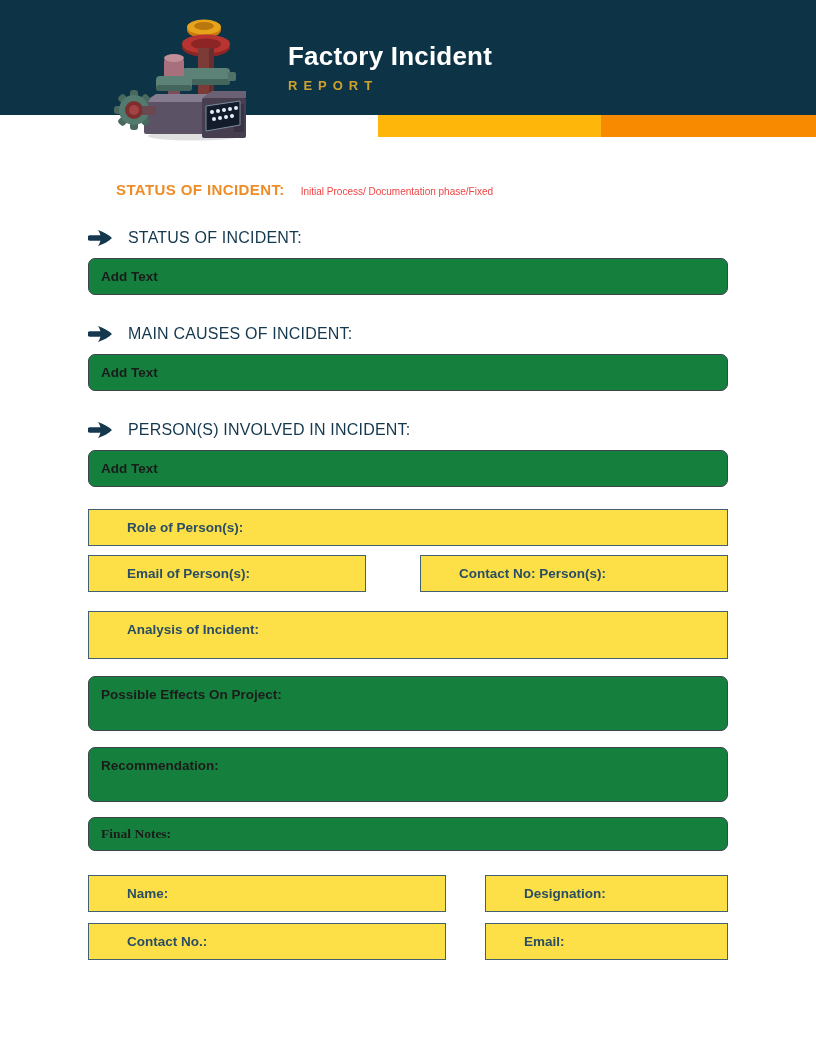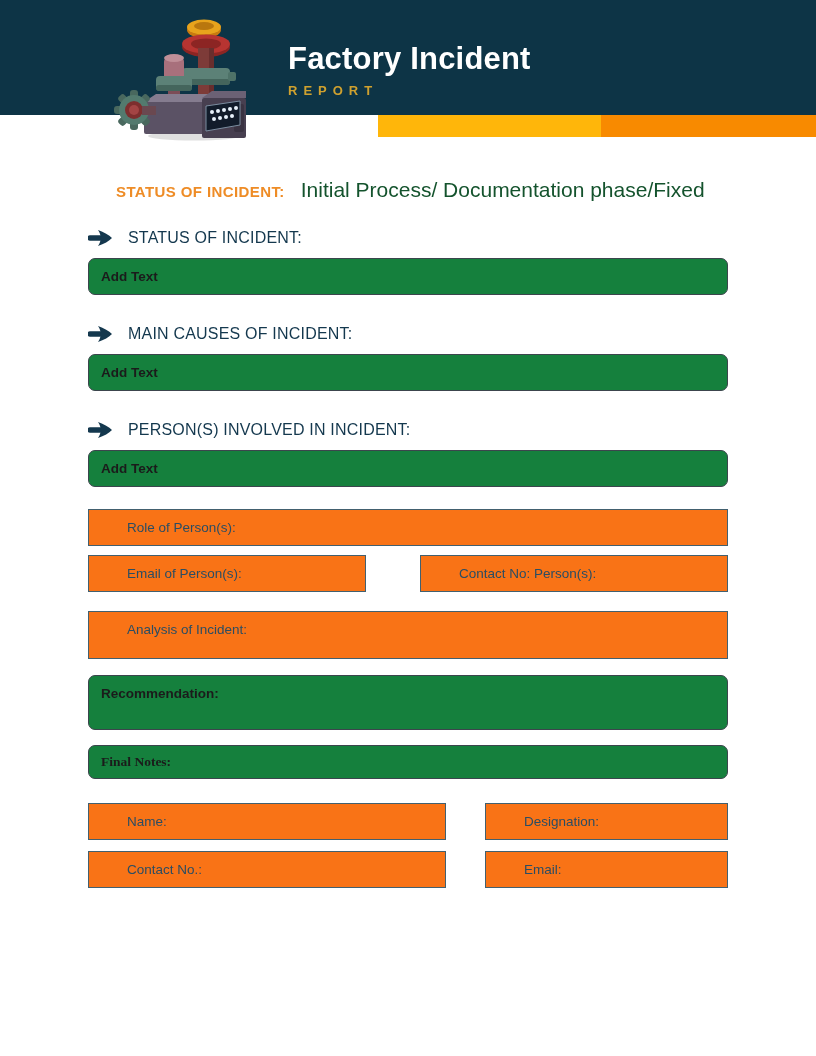--- a/index.html
+++ b/index.html
@@ -18,21 +18,21 @@
     height: 115px;
     background: #0d3446;
   }
   .machine-wrap {
     position: absolute; left: 112px; top: 6px;
     width: 136px; height: 136px; z-index: 2;
   }
   .title-block { position: absolute; left: 288px; top: 42px; }
   .report-title {
     margin: 0; color: #ffffff;
-    font-size: 31px; font-weight: 700; letter-spacing: 0.2px;
+    font-size: 26px; font-weight: 700; letter-spacing: 0.2px;
     line-height: 1.1;
   }
   .report-subtitle {
     margin-top: 7px; color: #cfa12f;
     font-size: 13px; font-weight: 600; letter-spacing: 6px;
   }
 
   
   .accent-bar { display: flex; height: 22px; }
   .accent-spacer { width: 378px; background: #ffffff; }
@@ -44,21 +44,21 @@
 
   .status-row {
     margin: 43px 0 0 8px;
     font-size: 15px; line-height: 20px;
     display: flex; align-items: baseline;
   }
   .status-label {
     color: #ee8c26; font-weight: 700; letter-spacing: 0.4px;
     margin-right: 16px; white-space: nowrap; margin-left: 20px;
   }
-  .status-value { color: #14532d; font-size: 21px; }
+  .status-value { color: #ef4444; font-size: 10px; }
 
   .sec-head { display: flex; align-items: center; gap: 14px; }
   .sec-head.first { margin-top: 26px; }
   .sec-head.next  { margin-top: 29px; }
   .sec-head h2 {
     margin: 0; font-size: 16px; font-weight: 500;
     color: #14384e; letter-spacing: 0.2px;
   }
   .arrow-icon { display: block; }
 
@@ -67,23 +67,23 @@
     border: 1.5px solid #3c454d;
     display: flex; align-items: center;
     padding: 0 12px;
     font-size: 13.5px;
   }
   .box.gray {
     background: #15803d;
     color: #1b1b1b; font-weight: 700; border-radius: 7px;
   }
   .box.white {
-    background: #f97316;
+    background: #fde047;
     border-color: #42606f;
-    color: #2b4d63; font-weight: 400; padding-left: 38px;
+    color: #2b4d63; font-weight: 700; padding-left: 38px;
   }
   .box.top-align { align-items: flex-start; padding-top: 10px; }
 
   .addtext { height: 37px; margin-top: 10px; }
 
   .role-box { height: 37px; margin-top: 22px; }
   .row { display: flex; }
   .row.mid { margin-top: 9px; gap: 54px; }
   .row.mid .box.left  { width: 278px; height: 37px; }
   .row.mid .box.right { width: 308px; height: 37px; }
@@ -226,20 +226,23 @@
       </div>
       <div class="box white right">
         <span>Contact No: Person(s):</span>
       </div>
     </div>
 
     <div class="box white top-align analysis-box">
       <span>Analysis of Incident:</span>
     </div>
 
+    <div class="box gray top-align effects-box">
+      <span>Possible Effects On Project:</span>
+    </div>
 
     <div class="box gray top-align recommendation-box">
       <span>Recommendation:</span>
     </div>
 
     <div class="box gray finalnotes-box">
       <span>Final Notes:</span>
     </div>
 
     <div class="row bottom1">

